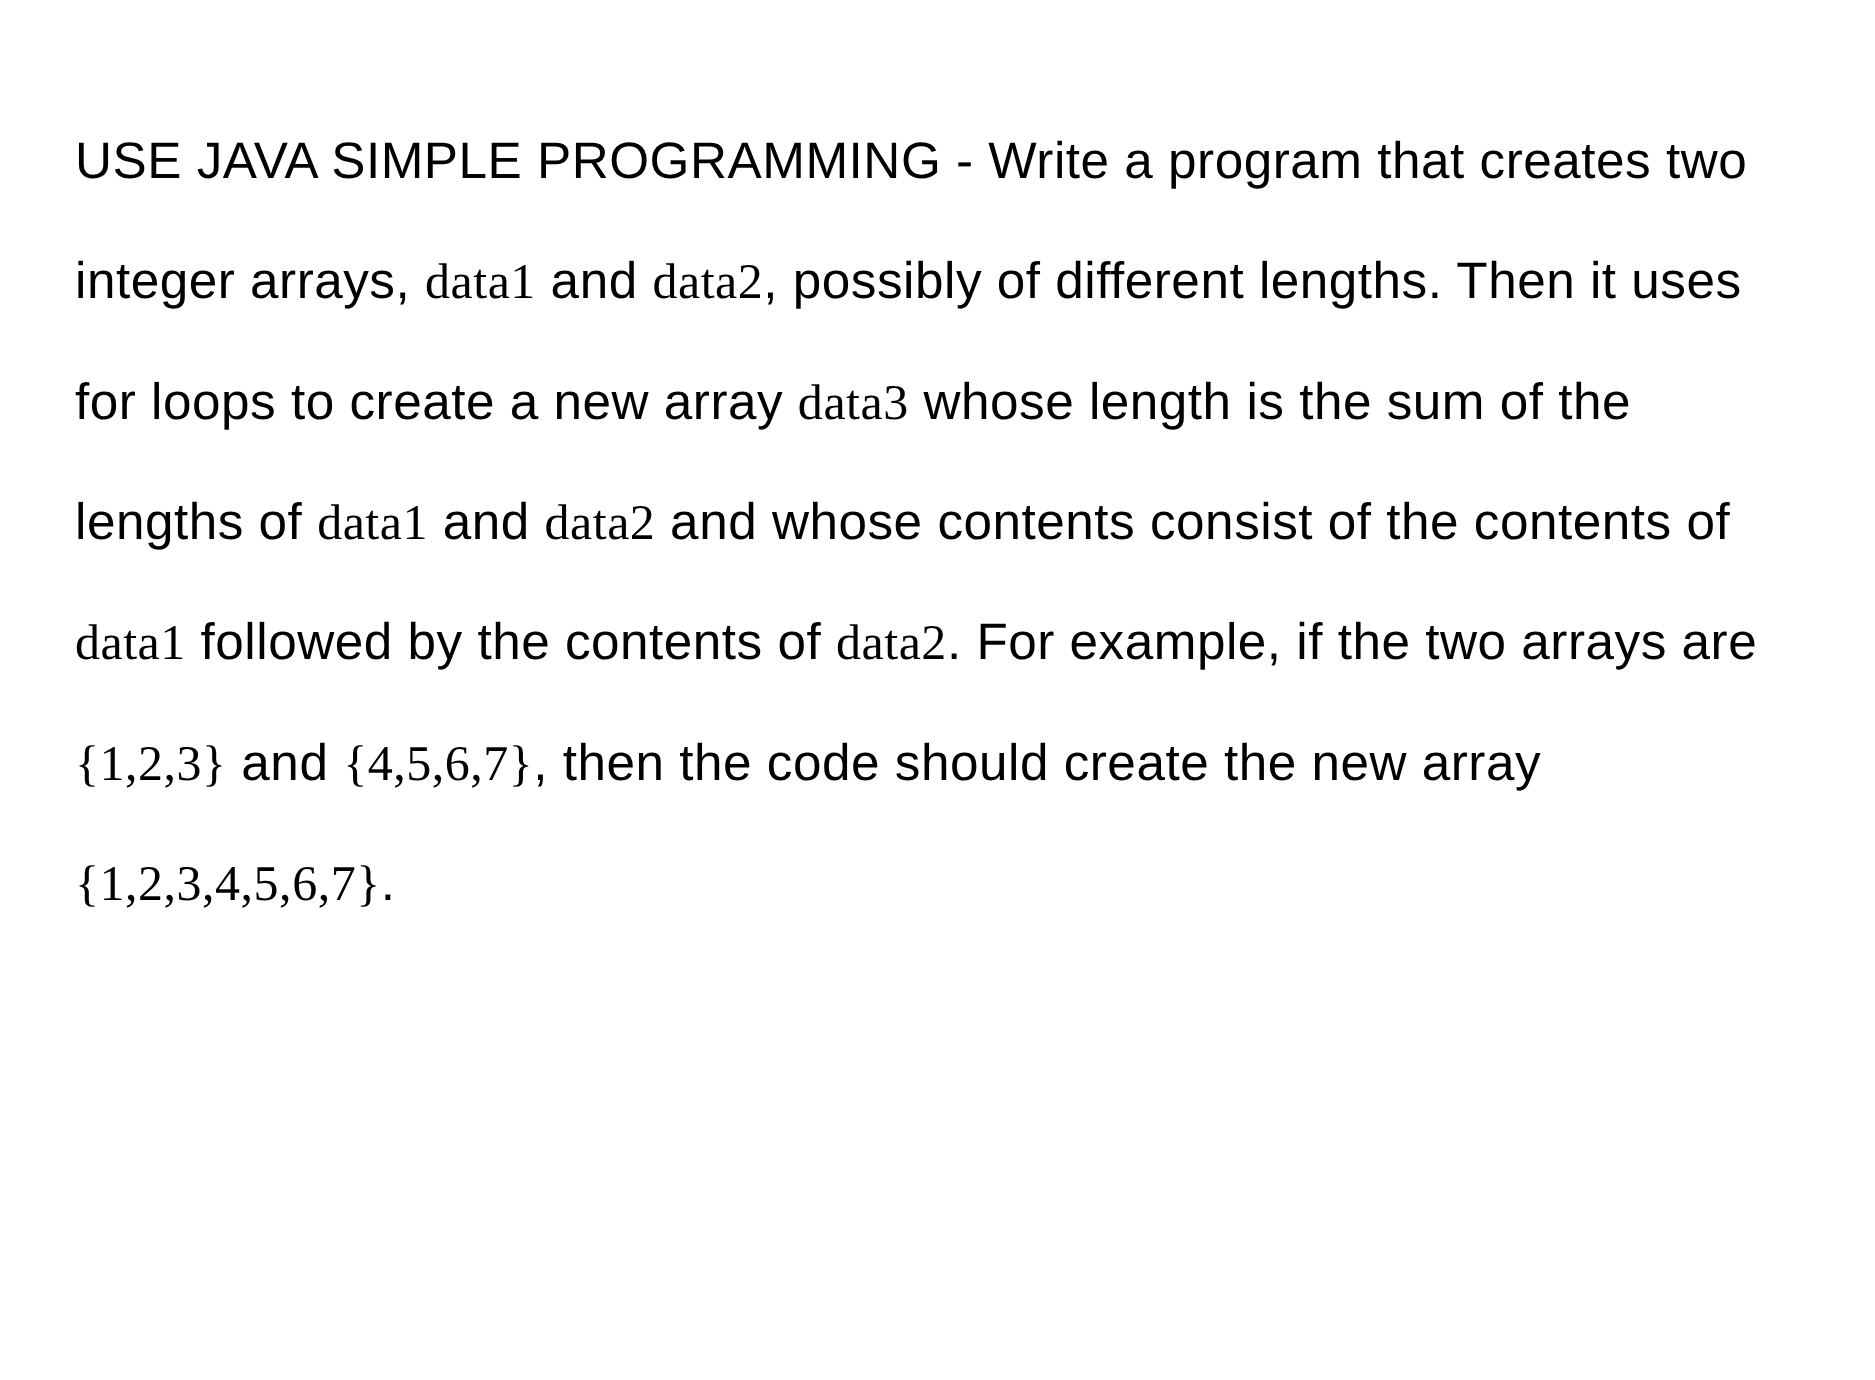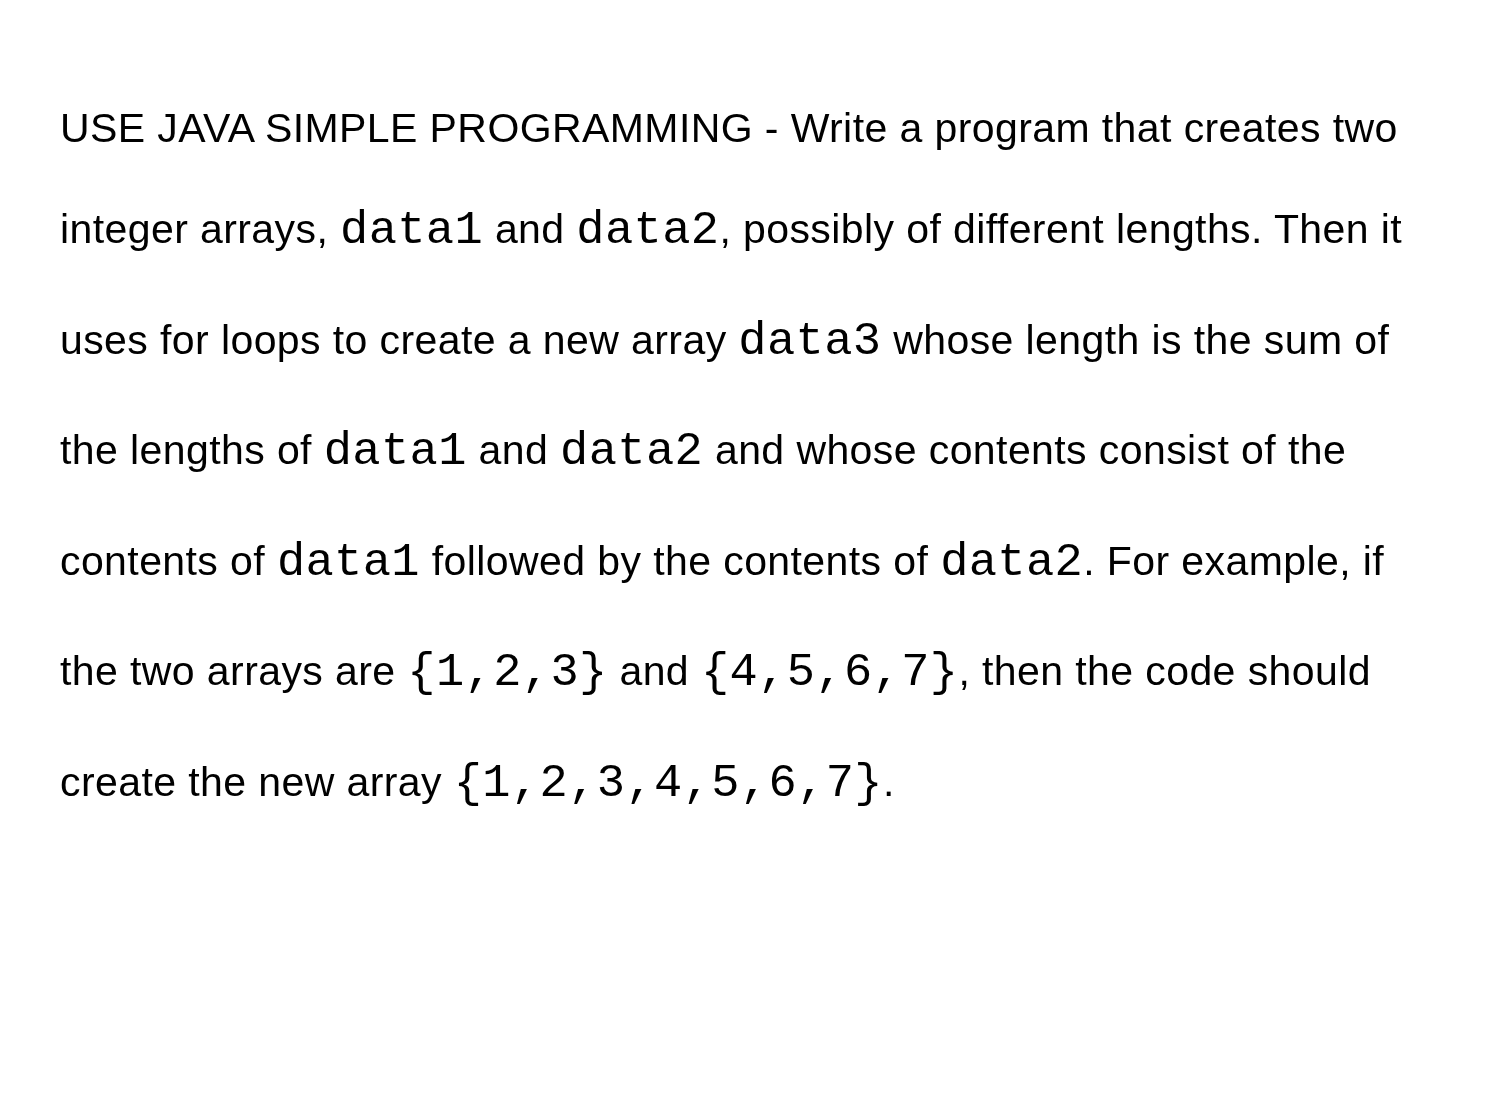--- a/index.html
+++ b/index.html
@@ -14,22 +14,22 @@
       padding: 80px 60px 60px 60px;
       font-family: Helvetica, Arial, sans-serif;
     }
     .content {
       font-size: 41px;
       line-height: 2.35;
       color: #000000;
       letter-spacing: 0.01em;
     }
     .mono {
-      font-family: Liberation Mono, monospace;
-      font-size: 47px;
+      font-family: Liberation Serif, serif;
+      font-size: 40px;
     }
   </style>
 </head>
 <body>
 
 <div class="content">
   <span>USE JAVA SIMPLE PROGRAMMING - Write a program that creates two integer arrays, </span><span class="mono">data1</span><span> and </span><span class="mono">data2</span><span>, possibly of different lengths. Then it uses for loops to create a new array </span><span class="mono">data3</span><span> whose length is the sum of the lengths of </span><span class="mono">data1</span><span> and </span><span class="mono">data2</span><span> and whose contents consist of the contents of </span><span class="mono">data1</span><span> followed by the contents of </span><span class="mono">data2</span><span>. For example, if the two arrays are </span><span class="mono">{1,2,3}</span><span> and </span><span class="mono">{4,5,6,7}</span><span>, then the code should create the new array </span><span class="mono">{1,2,3,4,5,6,7}</span><span>.</span>
 </div>
 
 </body></html>

